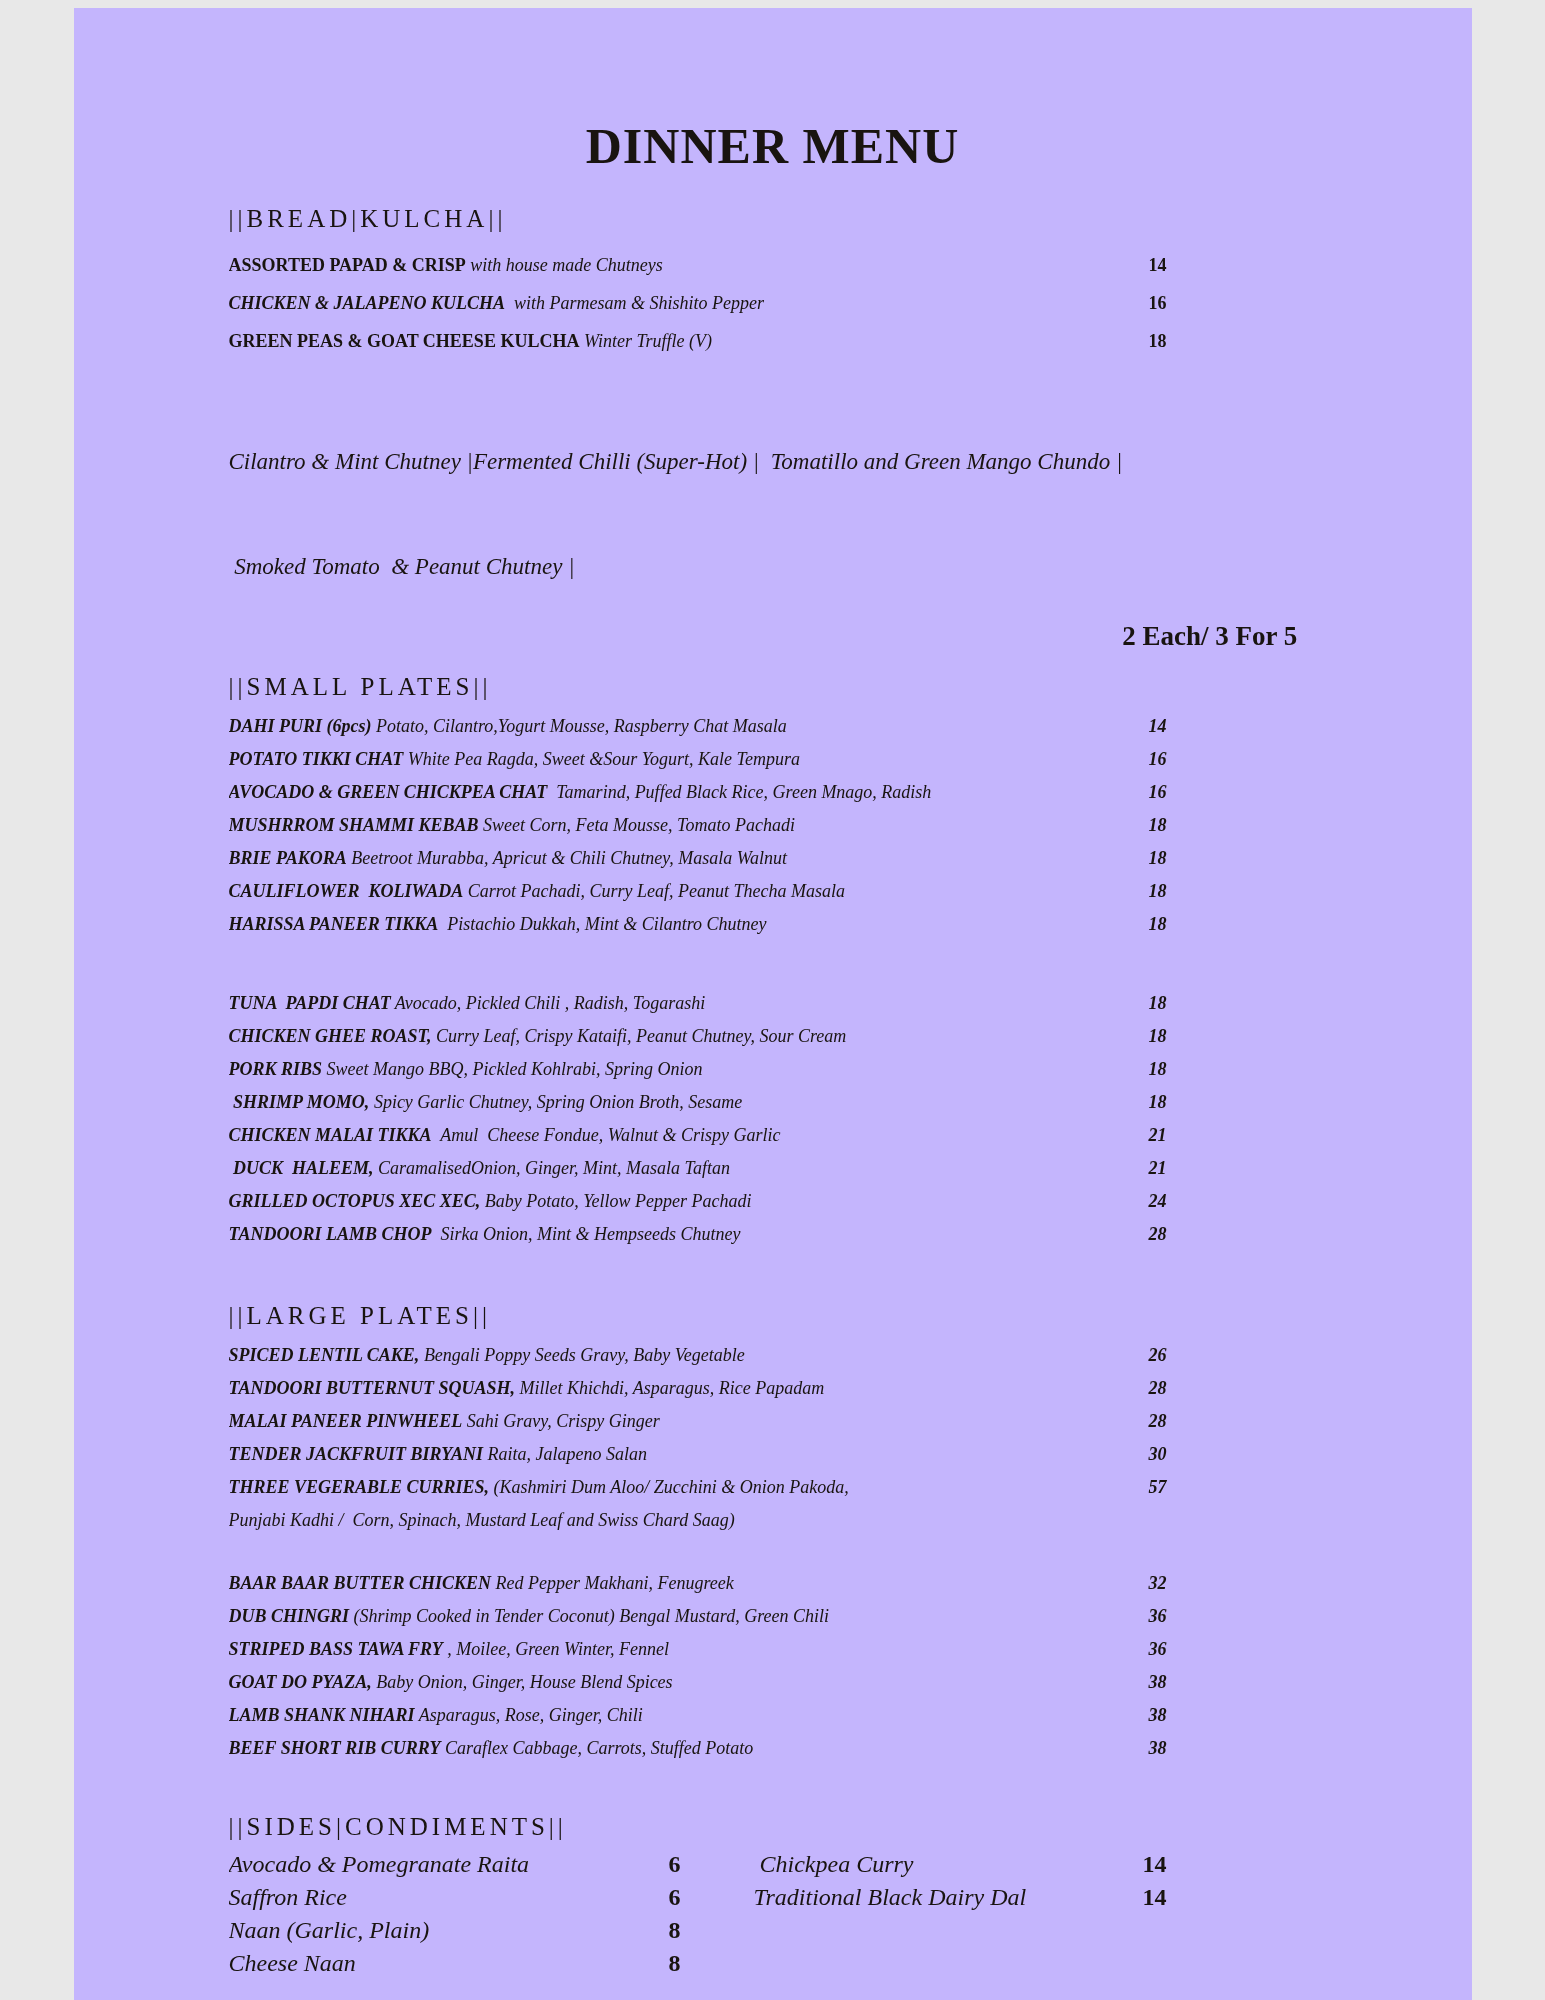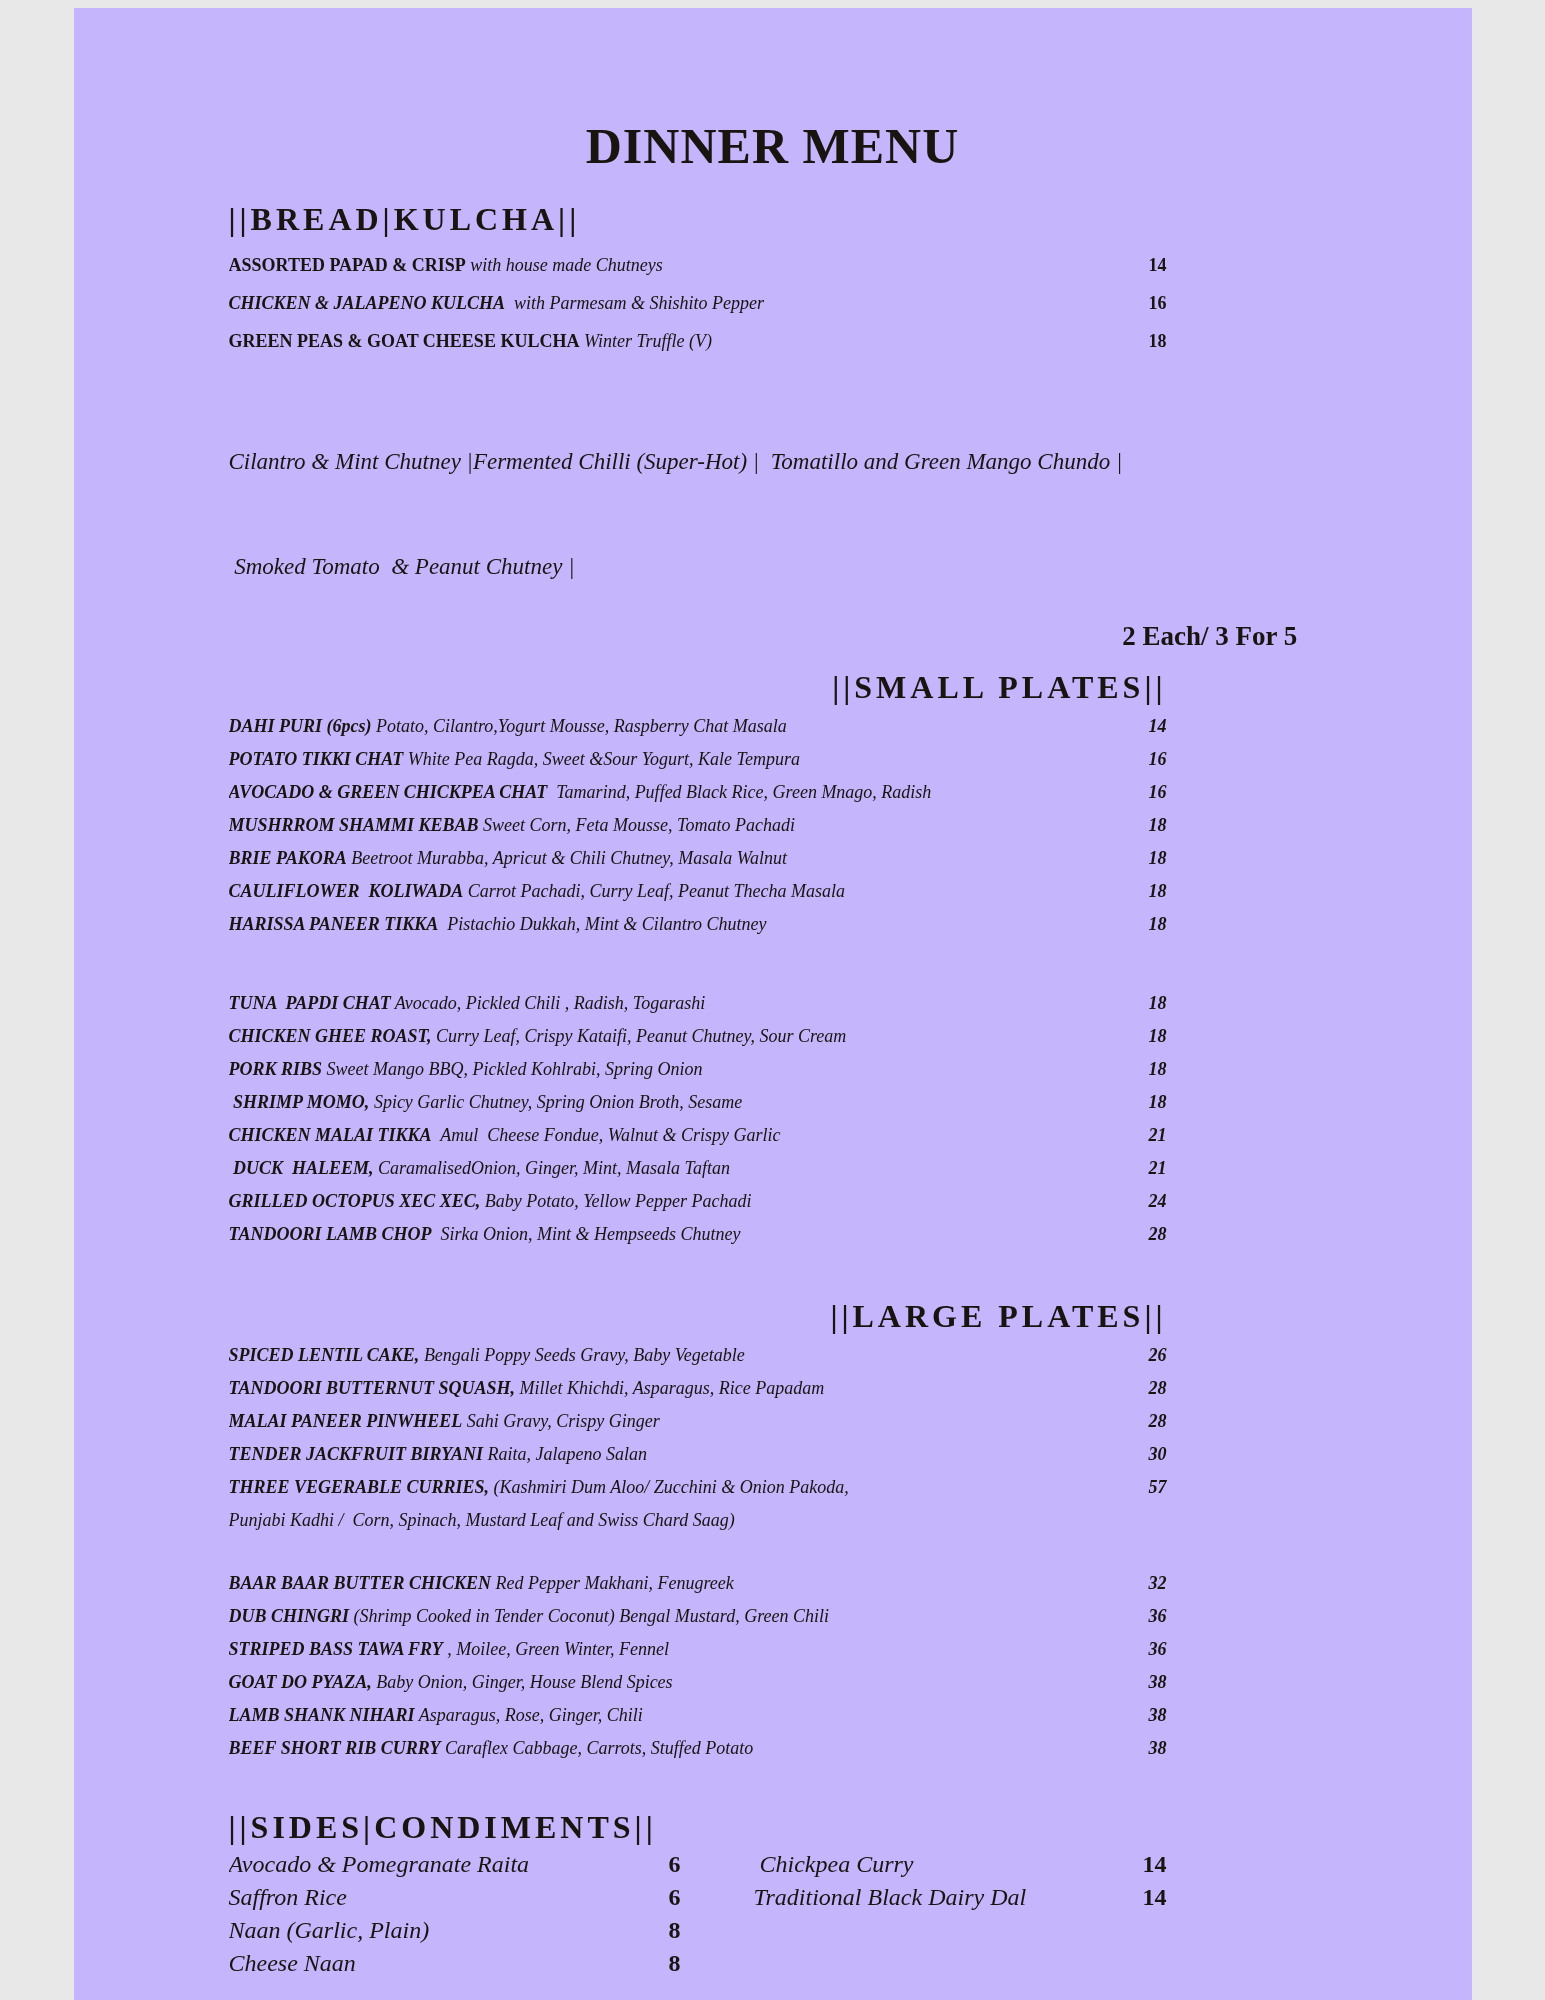--- a/index.html
+++ b/index.html
@@ -14,21 +14,21 @@
     padding:110px 305px 0 155px;
     overflow:hidden;
     margin:8px auto;
   }
   .title{
     font-size:50px;font-weight:700;text-align:center;
     line-height:56px;letter-spacing:1px;
     margin:0 -305px 28px -155px;
   }
   .sec-header{
-    font-size:32px;font-weight:700;letter-spacing:4px;
+    font-size:25px;font-weight:400;letter-spacing:4px;
     line-height:34px;margin:0 0 10px 0;
   }
   .row{
     display:flex;align-items:flex-end;
     line-height:33px;font-size:18px;white-space:pre;
   }
   .sec-bread .row{line-height:38px;}
   .row-text{flex:1;overflow:hidden;}
   .item-name{font-weight:700;}
   .name-italic .item-name{font-style:italic;}
@@ -37,21 +37,21 @@
   .price-italic .price{font-style:italic;}
 
   .sec-bread{margin-bottom:14px;}
   .sec-chutneys{margin-bottom:16px;}
   .sec-chutneys .sec-header{margin-bottom:2px;}
   .chutney-row{display:flex;align-items:flex-end;}
   .chutney-lines{flex:1;font-style:italic;font-size:23px;line-height:35px;white-space:pre;}
   .chutney-price{font-weight:700;font-size:27px;line-height:35px;margin-right:-92px;flex:none;}
 
   .sec-small{margin-bottom:48px;}
-  .sec-small .sec-header,.sec-large .sec-header{margin-bottom:6px;text-align:right;}
+  .sec-small .sec-header,.sec-large .sec-header{margin-bottom:6px;}
   .sec-large{margin-bottom:45px;}
   .gap-small{height:46px;}
   .gap-large{height:30px;}
 
   .sec-sides .sec-header{margin-bottom:4px;}
   .sides-grid{display:flex;align-items:flex-start;}
   .sides-left{width:480px;}
   .sides-right{flex:1;padding-left:45px;}
   .side-row{display:flex;align-items:flex-end;line-height:33px;font-size:24px;white-space:pre;}
   .side-name{flex:1;font-style:italic;overflow:hidden;}

